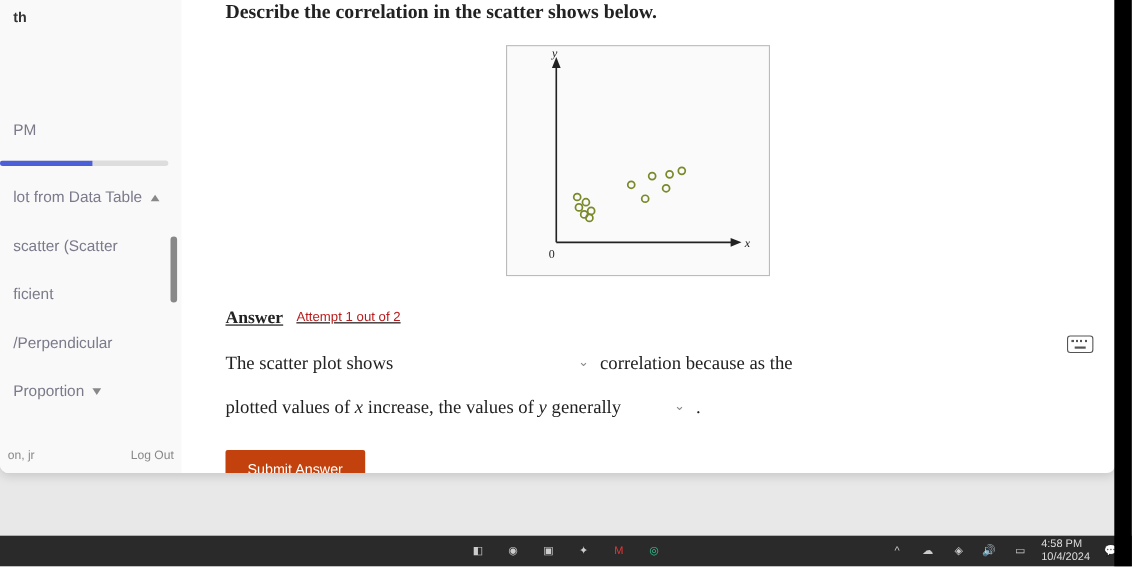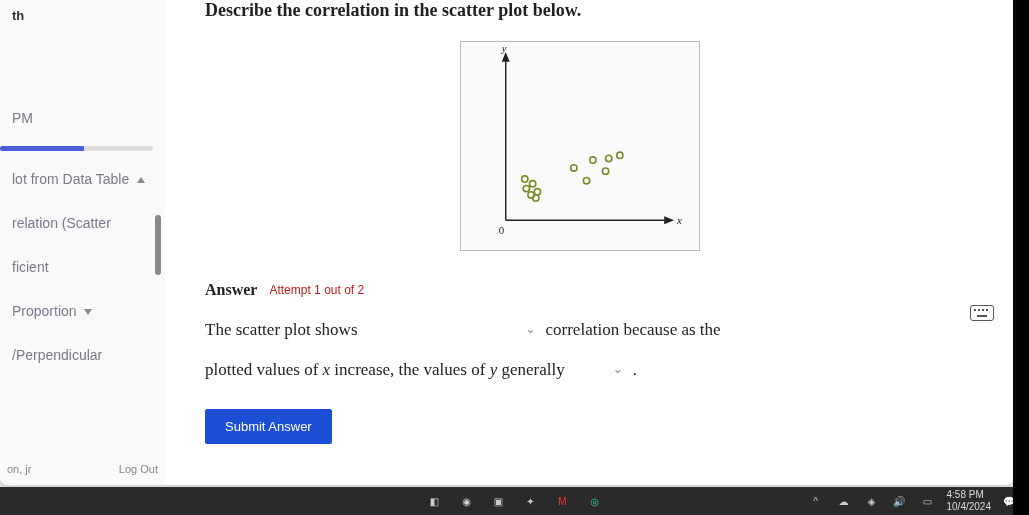--- a/index.html
+++ b/index.html
@@ -6,21 +6,21 @@
     body {
       font-family: Georgia, 'Times New Roman', serif;
       background: #e8e8e8;
       width: 1029px;
       height: 515px;
       overflow: hidden;
       position: relative;
     }
     .app-container {
       display: flex;
-      height: 485px;
+      height: 430px;
       background: #fff;
       border-radius: 0 0 8px 8px;
       margin: 0 15px 0 0;
       box-shadow: 0 2px 10px rgba(0,0,0,0.15);
       overflow: hidden;
     }
     .sidebar {
       width: 165px;
       background: #f9f9f9;
       padding: 8px 0;
@@ -117,23 +117,24 @@
       margin: 0 auto 30px auto;
       position: relative;
       background: #fafafa;
     }
     .chart-svg {
       width: 100%;
       height: 100%;
     }
     .answer-row {
       display: flex;
-      align-items: center;
+      align-items: flex-start;
       gap: 12px;
       margin-bottom: 18px;
+      text-decoration: underline;
     }
     .answer-label {
       font-weight: 700;
       font-size: 16px;
       color: #222;
     }
     .attempt-text {
       font-size: 12px;
       color: #b91c1c;
       font-family: Arial, sans-serif;
@@ -156,21 +157,21 @@
       padding: 0 6px;
       cursor: pointer;
     }
     .dropdown-placeholder .chev {
       color: #888;
       font-size: 12px;
     }
     .sentence-text { white-space: nowrap; }
     .math-var { font-style: italic; font-family: 'Times New Roman', serif; }
     .submit-btn {
-      background: #1d4ed8;
+      background: #c2410c;
       color: #fff;
       border: none;
       padding: 10px 20px;
       font-size: 13px;
       font-family: Arial, sans-serif;
       cursor: pointer;
       margin-top: 12px;
       border-radius: 2px;
     }
     .keyboard-icon {
@@ -249,36 +250,36 @@
     <div class="sidebar-header">th</div>
     <div class="sidebar-item spacer"></div>
     <div class="sidebar-item">PM</div>
     <div class="progress-bar">
       <div class="progress-fill"></div>
     </div>
     <div class="sidebar-item">
       <span>lot from Data Table</span>
       <span class="triangle-up"></span>
     </div>
-    <div class="sidebar-item">relation (Scatter</div>
+    <div class="sidebar-item">scatter (Scatter</div>
     <div class="scroll-indicator"></div>
     <div class="sidebar-item">ficient</div>
+    <div class="sidebar-item">/Perpendicular</div>
     <div class="sidebar-item">
       <span>Proportion</span>
       <span class="triangle-down"></span>
     </div>
-    <div class="sidebar-item">/Perpendicular</div>
     <div class="sidebar-bottom">
       <span>on, jr</span>
       <span class="logout">Log Out</span>
     </div>
   </aside>
 
   <main class="main">
-    <h2 class="question-title">Describe the correlation in the scatter plot below.</h2>
+    <h2 class="question-title">Describe the correlation in the scatter shows below.</h2>
 
     <div class="chart-box">
       <svg class="chart-svg" viewBox="0 0 240 210">
         <line x1="45" y1="15" x2="45" y2="180" stroke="#222" stroke-width="1.5"></line>
         <polygon points="45,10 41,20 49,20" fill="#222"></polygon>
         <line x1="45" y1="180" x2="210" y2="180" stroke="#222" stroke-width="1.5"></line>
         <polygon points="215,180 205,176 205,184" fill="#222"></polygon>
         <text x="41" y="10" font-size="11" font-style="italic" font-family="serif" fill="#222">y</text>
         <text x="218" y="184" font-size="11" font-style="italic" font-family="serif" fill="#222">x</text>
         <text x="38" y="194" font-size="11" font-family="serif" fill="#222">0</text>

